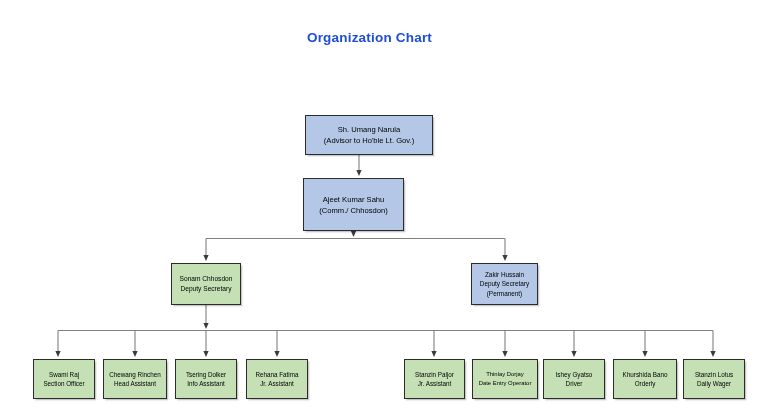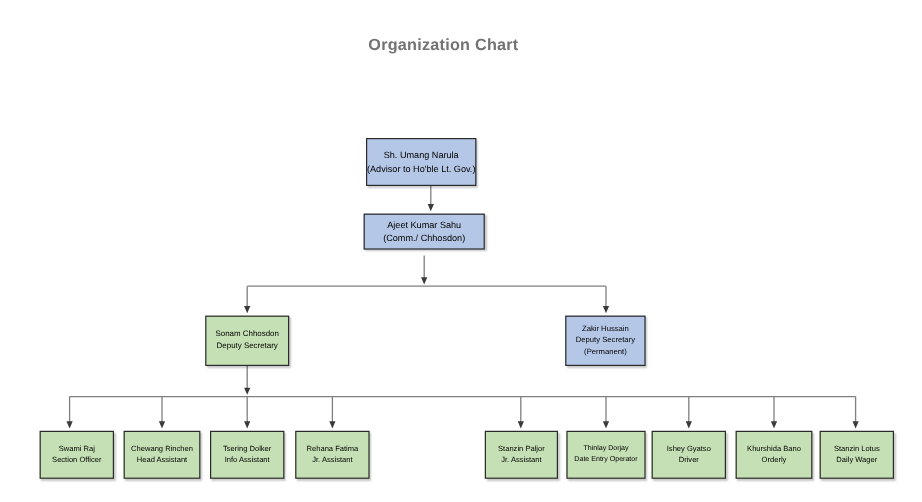--- a/index.html
+++ b/index.html
@@ -28,21 +28,21 @@
   
   #chart-title {
     position: absolute;
     left: 0;
     top: 30px;
     width: 739px;
     text-align: center;
     font-size: 13.5px;
     font-weight: bold;
     letter-spacing: 0.2px;
-    color: #737373;
+    color: #1d4ed8;
     white-space: nowrap;
   }
 
   
   #connectors {
     position: absolute;
     left: 0;
     top: 0;
     width: 768px;
     height: 418px;
@@ -65,25 +65,25 @@
   .node .line {
     display: block;
     white-space: nowrap;
   }
 
   .fill-blue  { background: #b4c7e7; }
   .fill-green { background: #c5e0b4; }
 
   
   #node-advisor {
-    left: 305px; top: 115px; width: 92px; height: 40px;
+    left: 305px; top: 115px; width: 128px; height: 40px;
     font-size: 7.6px;
   }
   #node-secretary {
-    left: 303px; top: 178px; width: 101px; height: 30px;
+    left: 303px; top: 178px; width: 101px; height: 53px;
     font-size: 7.6px;
   }
 
   
   #node-dep-left {
     left: 171px; top: 263px; width: 70px; height: 42px;
     font-size: 6.6px;
   }
   #node-dep-right {
     left: 471px; top: 263px; width: 67px; height: 42px;

